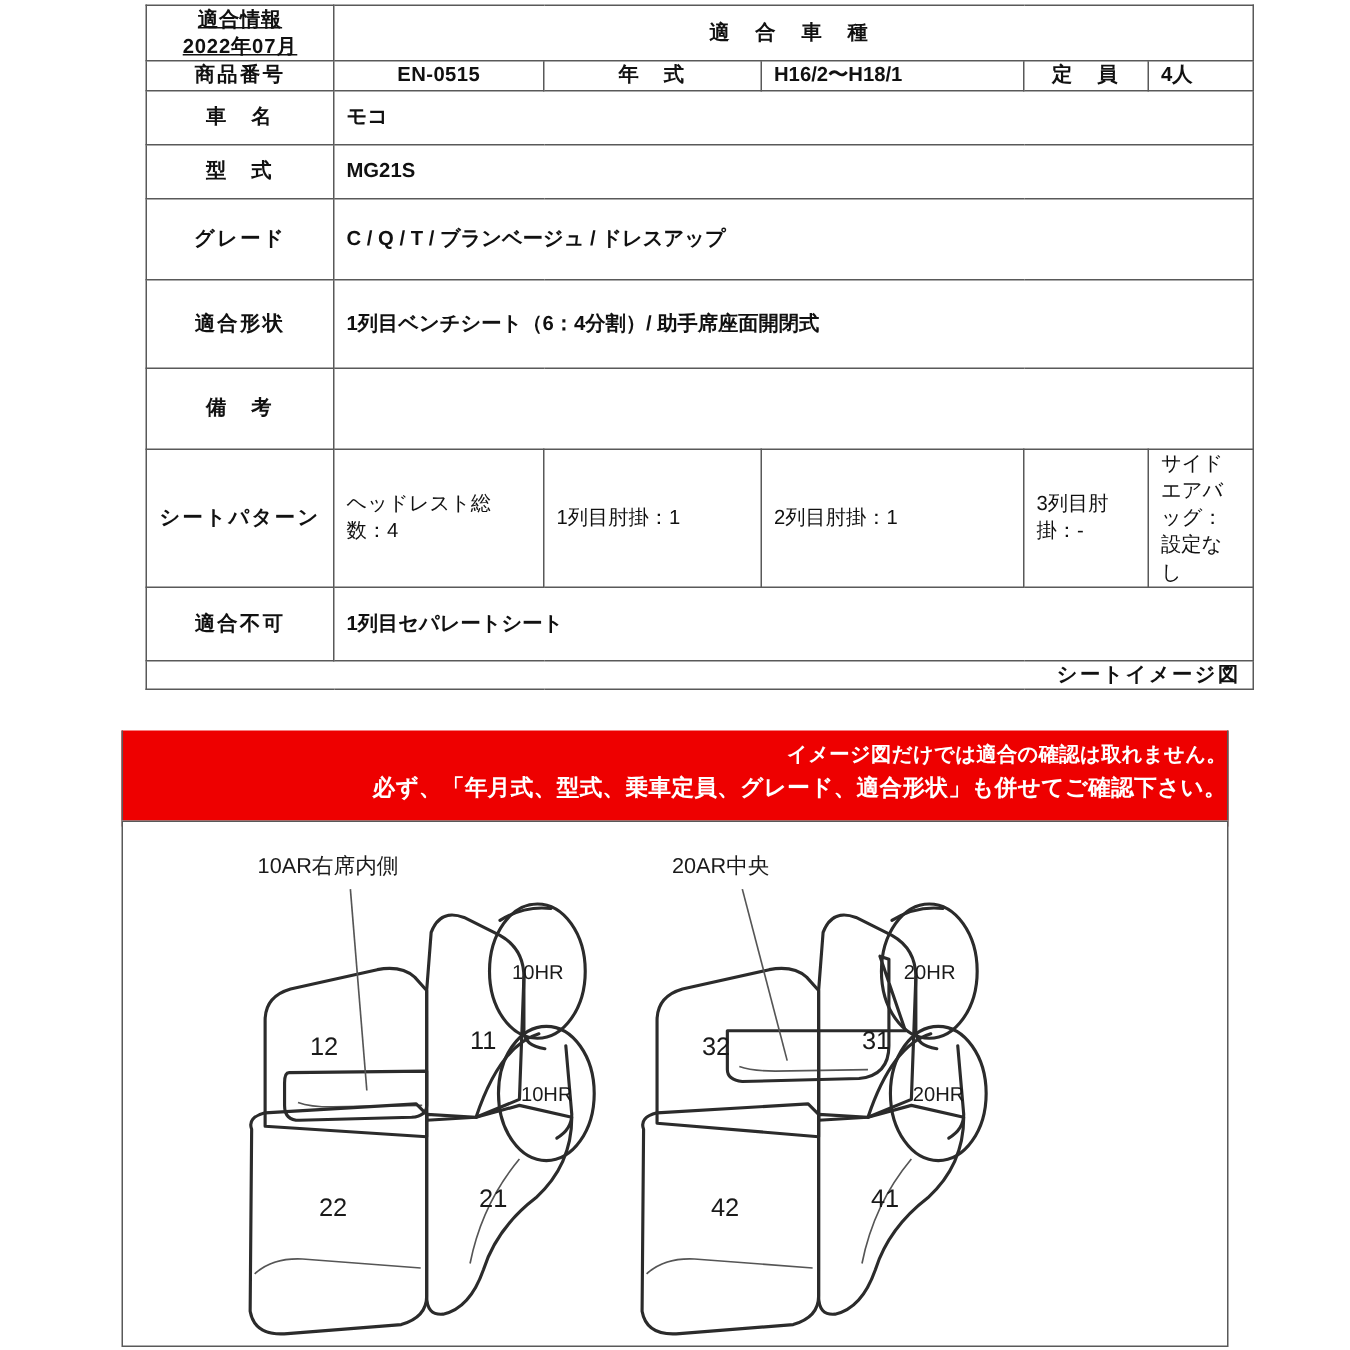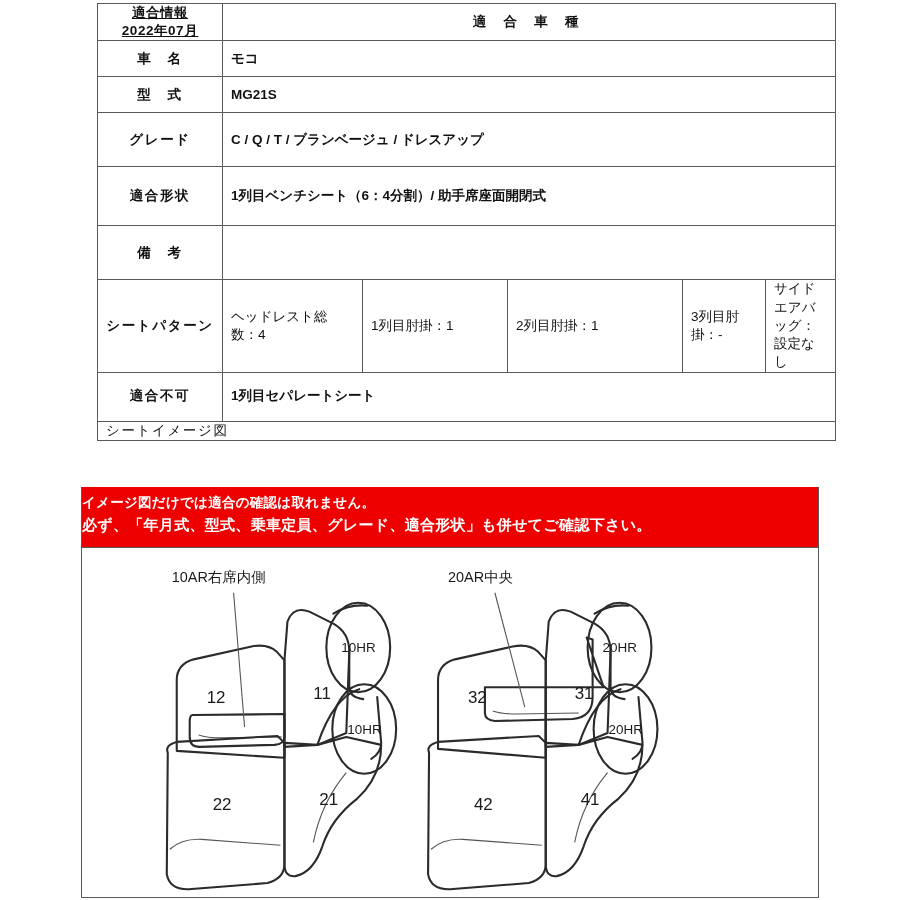--- a/index.html
+++ b/index.html
@@ -43,40 +43,40 @@
     padding:3px 2px;letter-spacing:.04em;
   }
   .redhead u{text-decoration:underline;}
 
   .bluehead{
     background:#d9e1f2;text-align:center;
     font-weight:bold;font-size:19px;letter-spacing:.5em;
     color:#111;padding:5px 0;
   }
   .bluehead2{
-    background:#d9e1f2;text-align:left;
-    font-weight:normal;font-size:17px;letter-spacing:.12em;
+    background:#d9e1f2;text-align:right;
+    font-weight:bold;font-size:17px;letter-spacing:.12em;
     color:#111;padding:6px 0;
   }
   .prodno{
     color:#e00000;font-weight:bold;font-size:21px;
     text-align:center;letter-spacing:.02em;
   }
   .redtxt{color:#e00000;}
 
   .sp-cell{
     text-align:left;font-size:10.5px;font-weight:normal;
     padding:3px 2px;line-height:1.35;
   }
 
   
   .warn{
     position:absolute;left:81px;width:738px;
     background:#ee0000;color:#ffffff;
-    text-align:left;font-weight:bold;
+    text-align:right;font-weight:bold;
     border-left:1px solid #595959;border-right:1px solid #595959;
     box-sizing:border-box;
   }
   .warn .l1{font-size:13.5px;padding-top:7px;letter-spacing:.02em;}
   .warn .l2{font-size:15px;padding-top:4px;padding-bottom:16px;letter-spacing:.02em;}
 
   
   .diagram{
     position:absolute;left:81px;width:738px;
     background:#ffffff;
@@ -107,20 +107,28 @@
 
     <tbody>
         <tr>
       <td class="redhead">
         <u>適合情報</u><br>
         <u>2022年07月</u>
       </td>
       <td class="bluehead" colspan="5">適 合 車 種</td>
     </tr>
 
+    <tr>
+      <td class="lbl">商品番号</td>
+      <td class="prodno">EN-0515</td>
+      <td class="lbl">年　式</td>
+      <td class="val">H16/2〜H18/1</td>
+      <td class="lbl">定　員</td>
+      <td class="val">4人</td>
+    </tr>
 
     <tr>
       <td class="lbl" style="height:35px">車　名</td>
       <td class="val" colspan="5">モコ</td>
     </tr>
 
     <tr>
       <td class="lbl" style="height:35px">型　式</td>
       <td class="val" colspan="5">MG21S</td>
     </tr>

